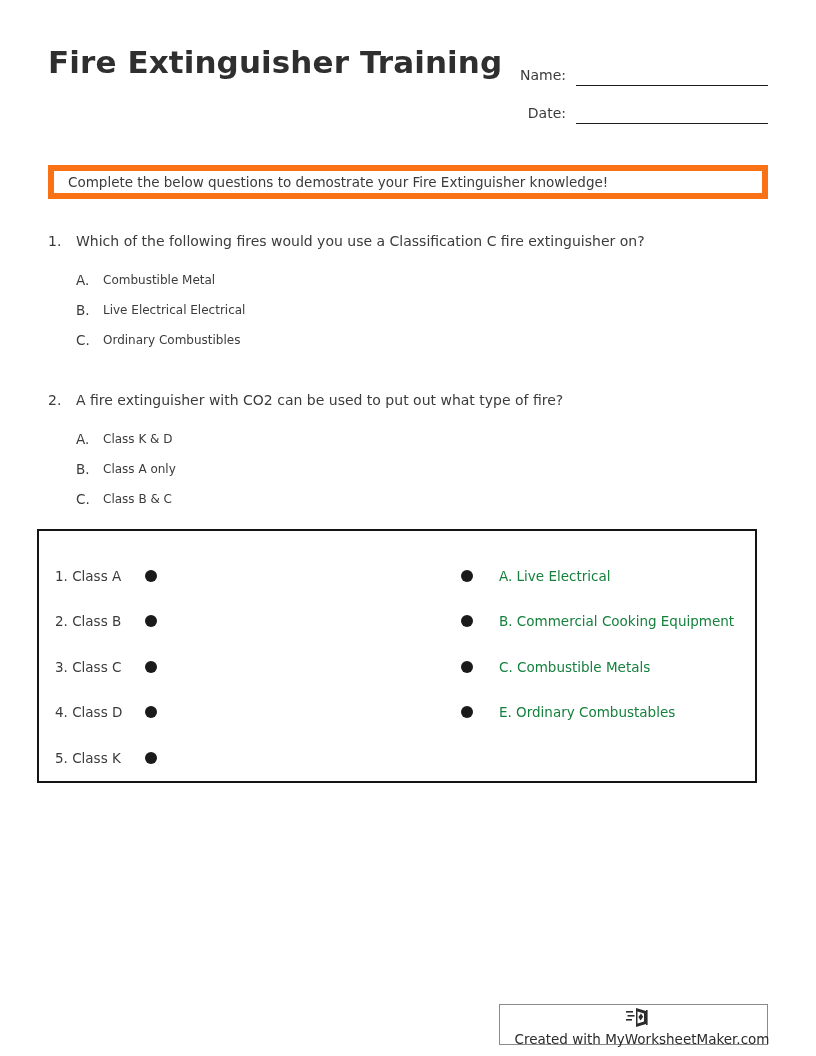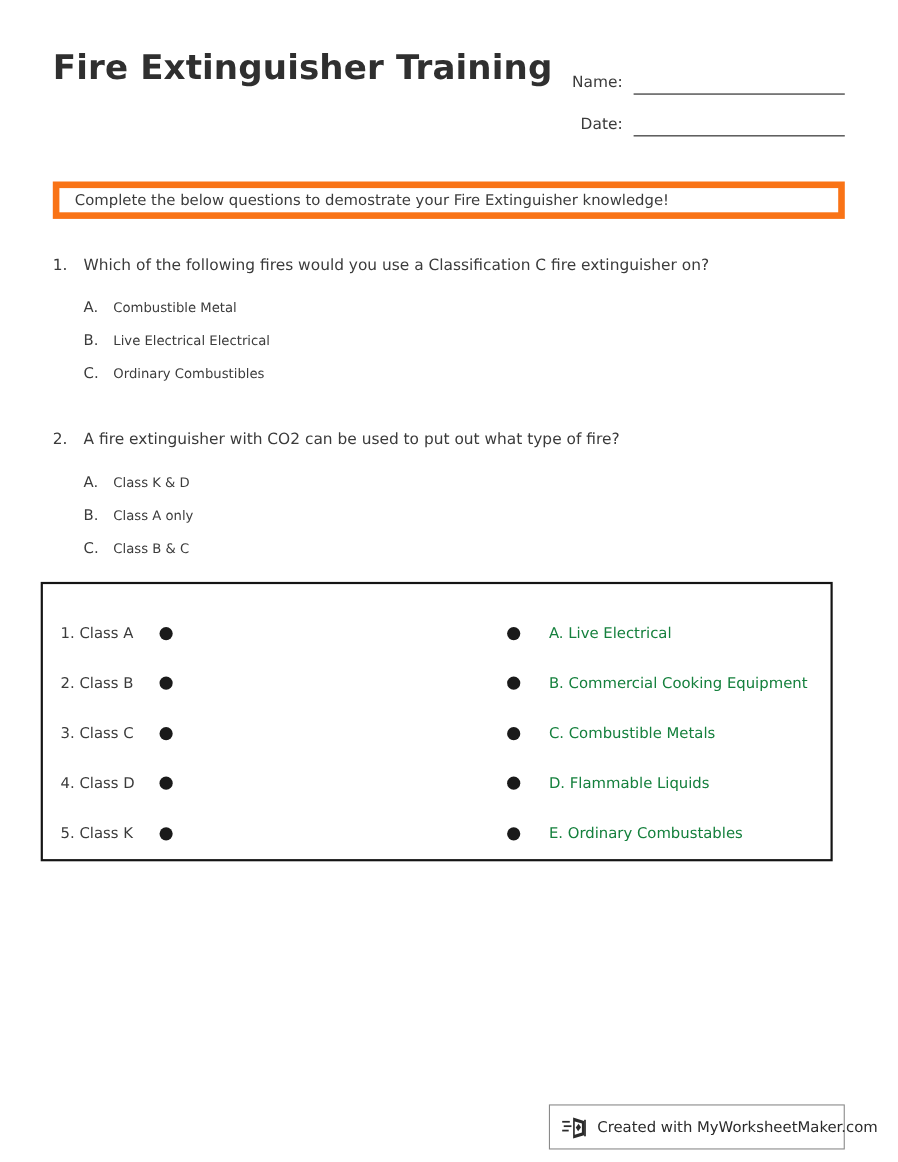--- a/index.html
+++ b/index.html
@@ -197,20 +197,21 @@
     left: 499px;
     top: 1004px;
     width: 269px;
     height: 41px;
     border: 1px solid #8a8a8a;
     box-sizing: border-box;
     background: #ffffff;
     display: flex;
     align-items: center;
     padding-left: 11px;
+    flex-direction: column;
   }
   .badge-logo {
     width: 26px;
     height: 24px;
     flex: 0 0 26px;
     position: relative;
   }
   .badge-text {
     font-size: 13.5px;
     color: #2a2a2a;
@@ -319,24 +320,20 @@
           <span class="dot"></span>
           <span class="match-label-right">A. Live Electrical</span>
         </div>
         <div class="match-row match-row-right">
           <span class="dot"></span>
           <span class="match-label-right">B. Commercial Cooking Equipment</span>
         </div>
         <div class="match-row match-row-right">
           <span class="dot"></span>
           <span class="match-label-right">C. Combustible Metals</span>
-        </div>
-        <div class="match-row match-row-right">
-          <span class="dot"></span>
-          <span class="match-label-right">D. Flammable Liquids</span>
         </div>
         <div class="match-row match-row-right">
           <span class="dot"></span>
           <span class="match-label-right">E. Ordinary Combustables</span>
         </div>
       </div>
 
     </div>
   </div>
 

